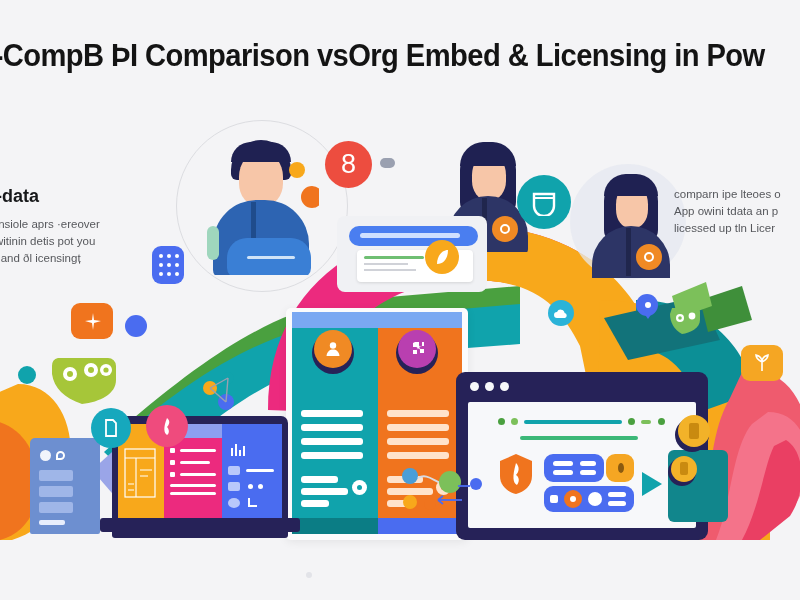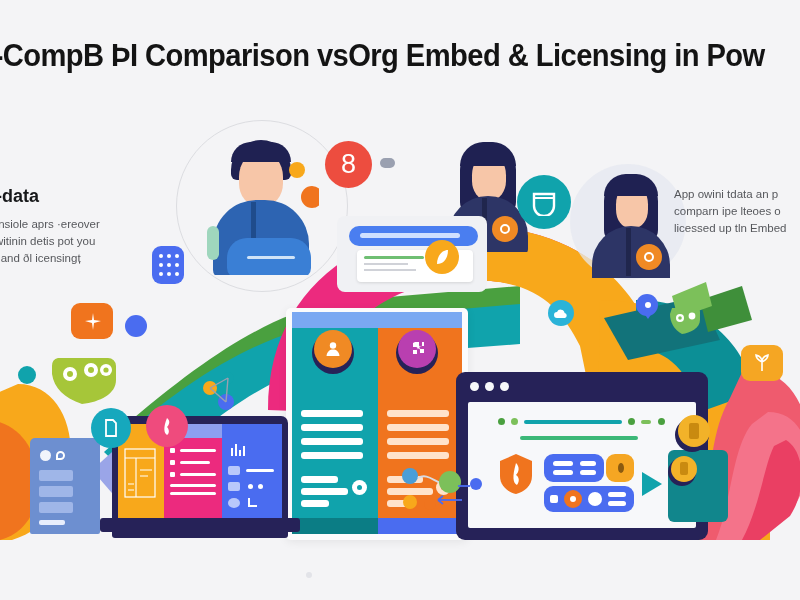--- a/index.html
+++ b/index.html
@@ -105,23 +105,23 @@
   <div class="title">v-CompB ÞI Comparison vsOrg Embed &amp; Licensing in Pow</div>
 
   <div class="sidetext" id="left-text">
     <h2>s-data</h2>
     <p>a  insiole aprs ·ereover</p>
     <p>s  witinin detis pot you</p>
     <p>ÐI and ðl icensingț</p>
   </div>
 
   <div class="sidetext" id="right-text">
+    <p>comparn ipe lteoes o</p>
     <p>App owini tdata an p</p>
-    <p>comparn ipe lteoes o</p>
-    <p>licessed up tln Embed</p>
+    <p>licessed up tln Licer</p>
   </div>
 
   <div class="sh rd" style="left:176px;top:120px;width:172px;height:172px;border:1.4px solid #dcdde1;"></div>
   <div class="avatar" style="left:205px;top:140px;width:114px;height:135px;overflow:hidden;">
     <div class="av-hair" style="left:26px;top:0;width:60px;height:40px;border-radius:30px 30px 6px 6px;"></div>
     <div class="av-head" style="left:34px;top:12px;width:44px;height:54px;"></div>
     <div class="av-hair" style="left:26px;top:2px;width:60px;height:20px;border-radius:30px 30px 0 0;"></div>
     <div class="av-body" style="left:8px;top:60px;width:96px;height:78px;background:#2d64b2;"></div>
     <div class="sh" style="left:46px;top:62px;width:5px;height:60px;background:#1f4c8c;"></div>
     <div class="sh rd" style="left:84px;top:22px;width:16px;height:16px;background:#f8a81b;"></div>

